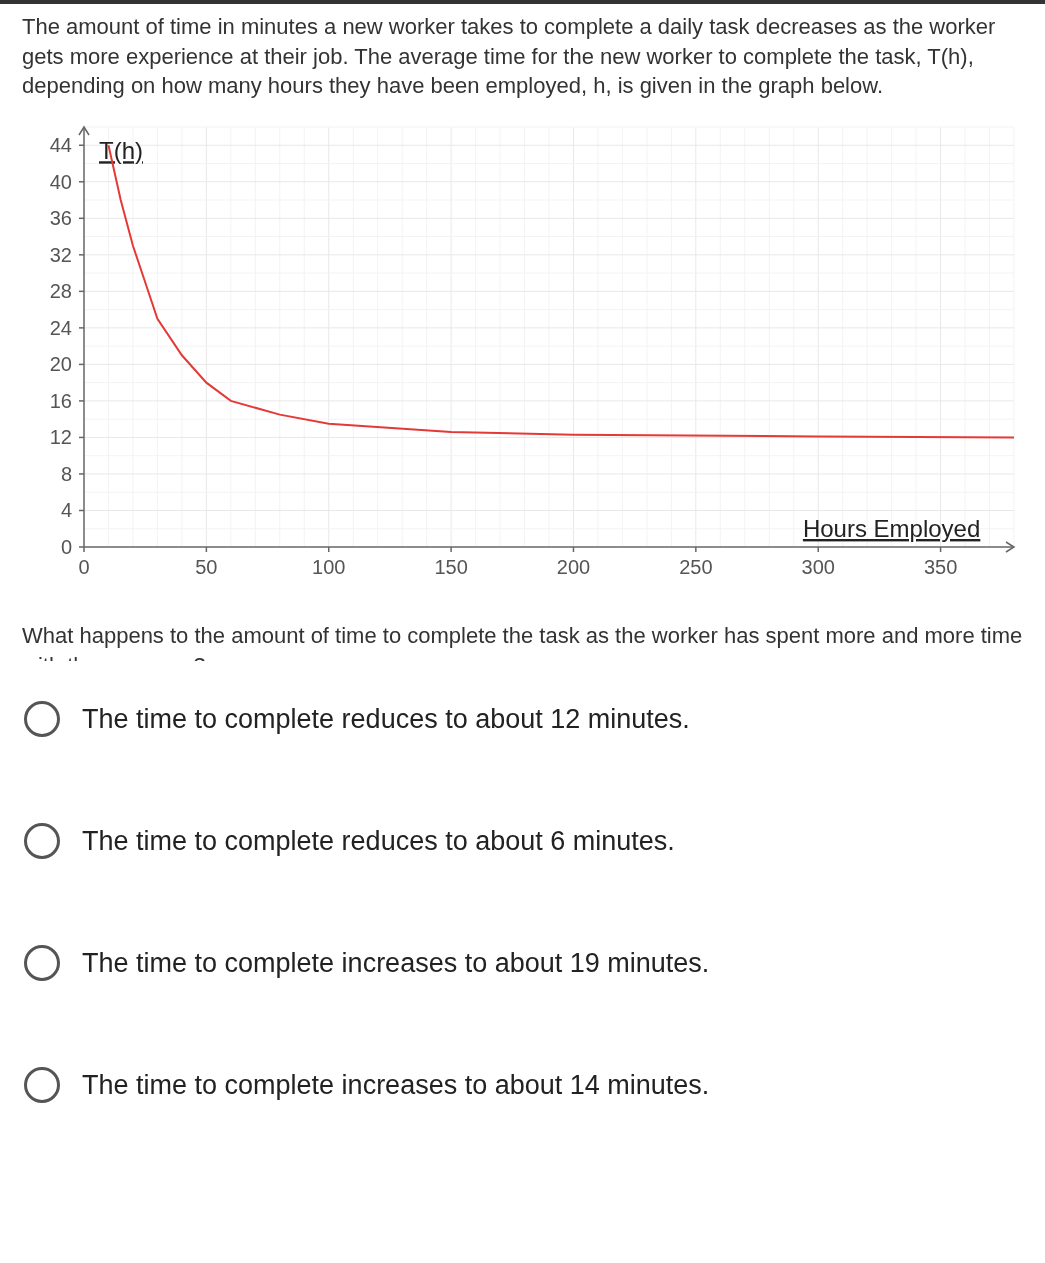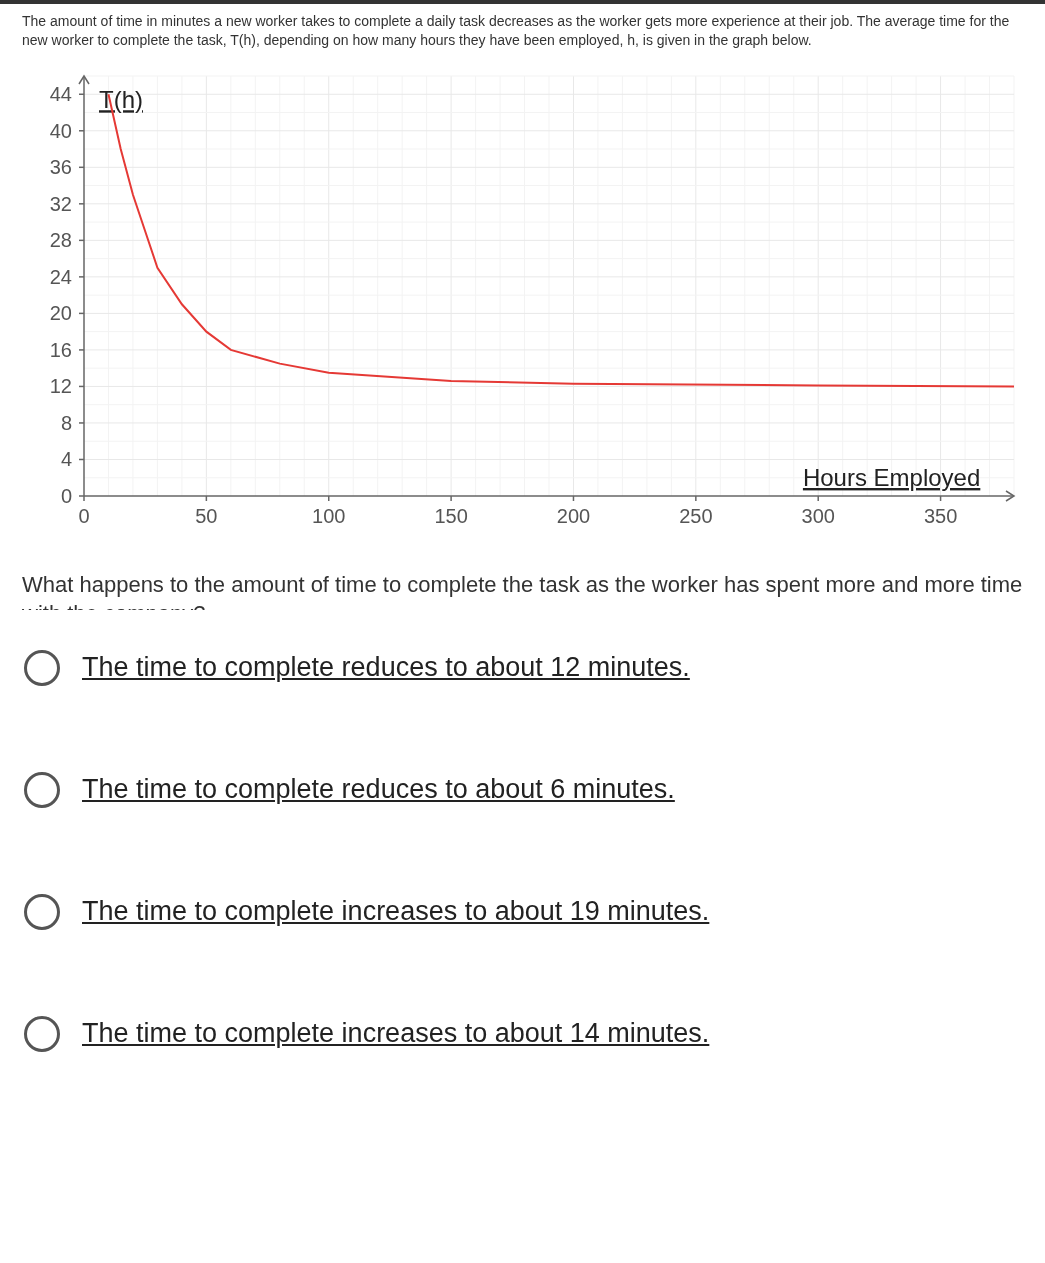--- a/index.html
+++ b/index.html
@@ -5,21 +5,21 @@
   * { box-sizing: border-box; margin: 0; padding: 0; }
   body {
     font-family: Arial, Helvetica, sans-serif;
     width: 1045px;
     background: #fff;
     color: #222;
   }
   .top-border { height: 4px; background: #333; }
   .problem-text {
     padding: 8px 14px 6px 22px;
-    font-size: 14px;
+    font-size: 22px;
     line-height: 1.35;
     color: #333;
   }
   .chart-area {
     position: relative;
     width: 1010px;
     height: 480px;
     margin: 10px 0 0 14px;
   }
   .chart-svg { display: block; }
@@ -38,21 +38,20 @@
     padding: 24px 14px 0 22px;
     font-size: 22px;
     line-height: 1.35;
     color: #333;
     border-bottom: 0;
     height: 64px;
     overflow: hidden;
   }
   .answers {
     padding: 40px 23px 28px 24px;
-    text-decoration: underline;
   }
   .answer {
     display: flex;
     align-items: center;
     gap: 22px;
     margin-bottom: 86px;
   }
   .answer:last-child { margin-bottom: 10px; }
   .radio {
     width: 36px;

